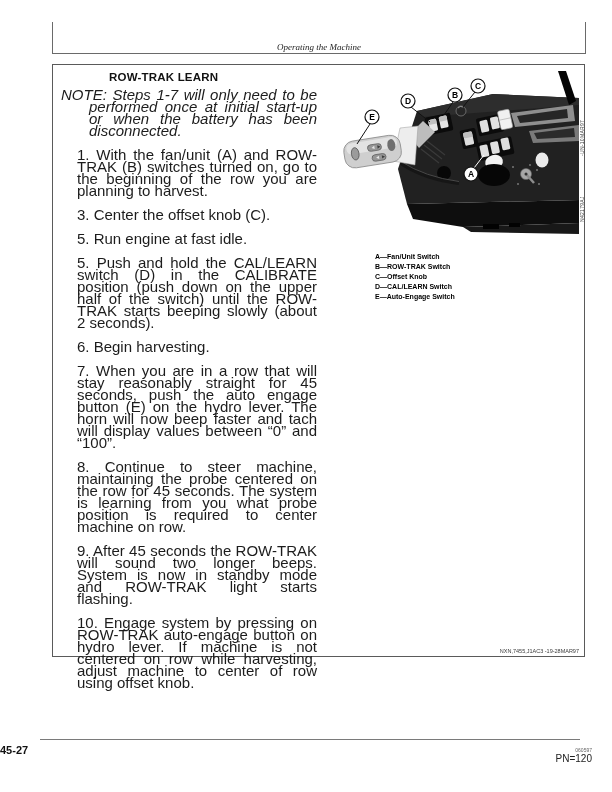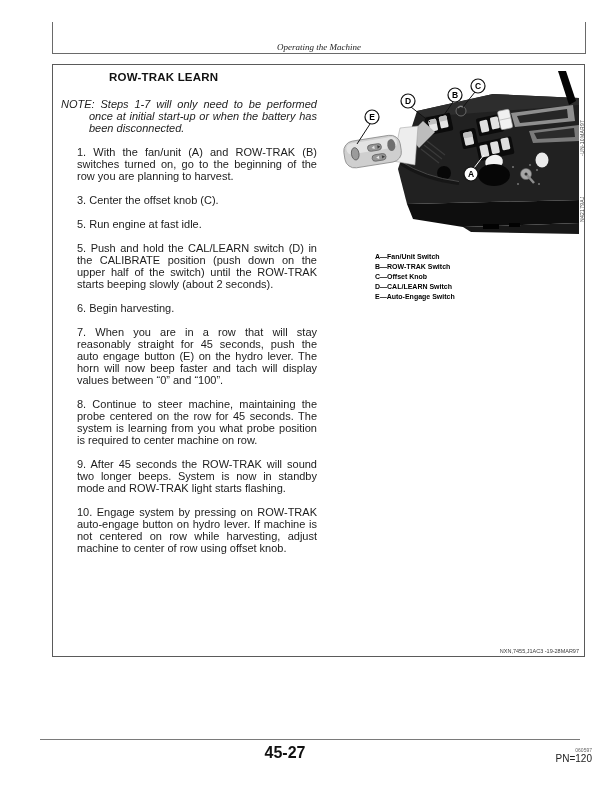--- a/index.html
+++ b/index.html
@@ -20,39 +20,39 @@
   
   .main-box {
     position:absolute; left:52px; top:64px; width:533px; height:593px;
     border:1px solid #5a5a5a; box-sizing:border-box;
   }
   .sec-title {
     position:absolute; left:8px; top:6px; margin:0;
     font-size:11.5px; font-weight:bold; letter-spacing:0.2px; color:#111;padding-left:48px;
   }
   .col {
-    position:absolute; left:8px; top:33px; width:256px;
-    font-size:11px; line-height:12px; text-align:justify;
+    position:absolute; left:8px; top:24px; width:256px;
+    font-size:15px; line-height:12px; text-align:justify;
   }
   .note { margin:0; font-style:italic; padding-left:28px; text-indent:-28px; }
   .step { margin:12px 0 0 16px; }
   .figure-svg { position:absolute; left:290px; top:6px; }
   .figure-svg text { font-family:"Liberation Sans","DejaVu Sans",sans-serif; }
   .callout-letter { font-size:8.5px; font-weight:bold; fill:#000; }
   .photo-caption { font-size:5px; fill:#444; letter-spacing:0.3px; }
   .legend {
     position:absolute; left:322px; top:187px;
     font-size:7px; font-weight:bold; line-height:10px; color:#000;
   }
   .docref {
     position:absolute; right:5px; bottom:2px; font-size:5.5px; color:#3a3a3a;
   }
   
   .footer-line { position:absolute; left:40px; top:739px; width:540px; border-top:1px solid #7a7a7a; }
-  .page-number { position:absolute; left:0; top:744px; width:570px; text-align:center; font-weight:bold; font-size:16px; color:#111; }
+  .page-number { position:absolute; left:0; top:744px; width:570px; font-weight:bold; font-size:11px; color:#111; }
   .footer-right { position:absolute; right:20px; top:747px; text-align:right; }
   .print-code { font-size:5px; color:#666; }
   .pn { font-size:10px; color:#222; }
 </style>
 </head>
 <body>
 
 <div class="page">
 
   <div class="runhead">

